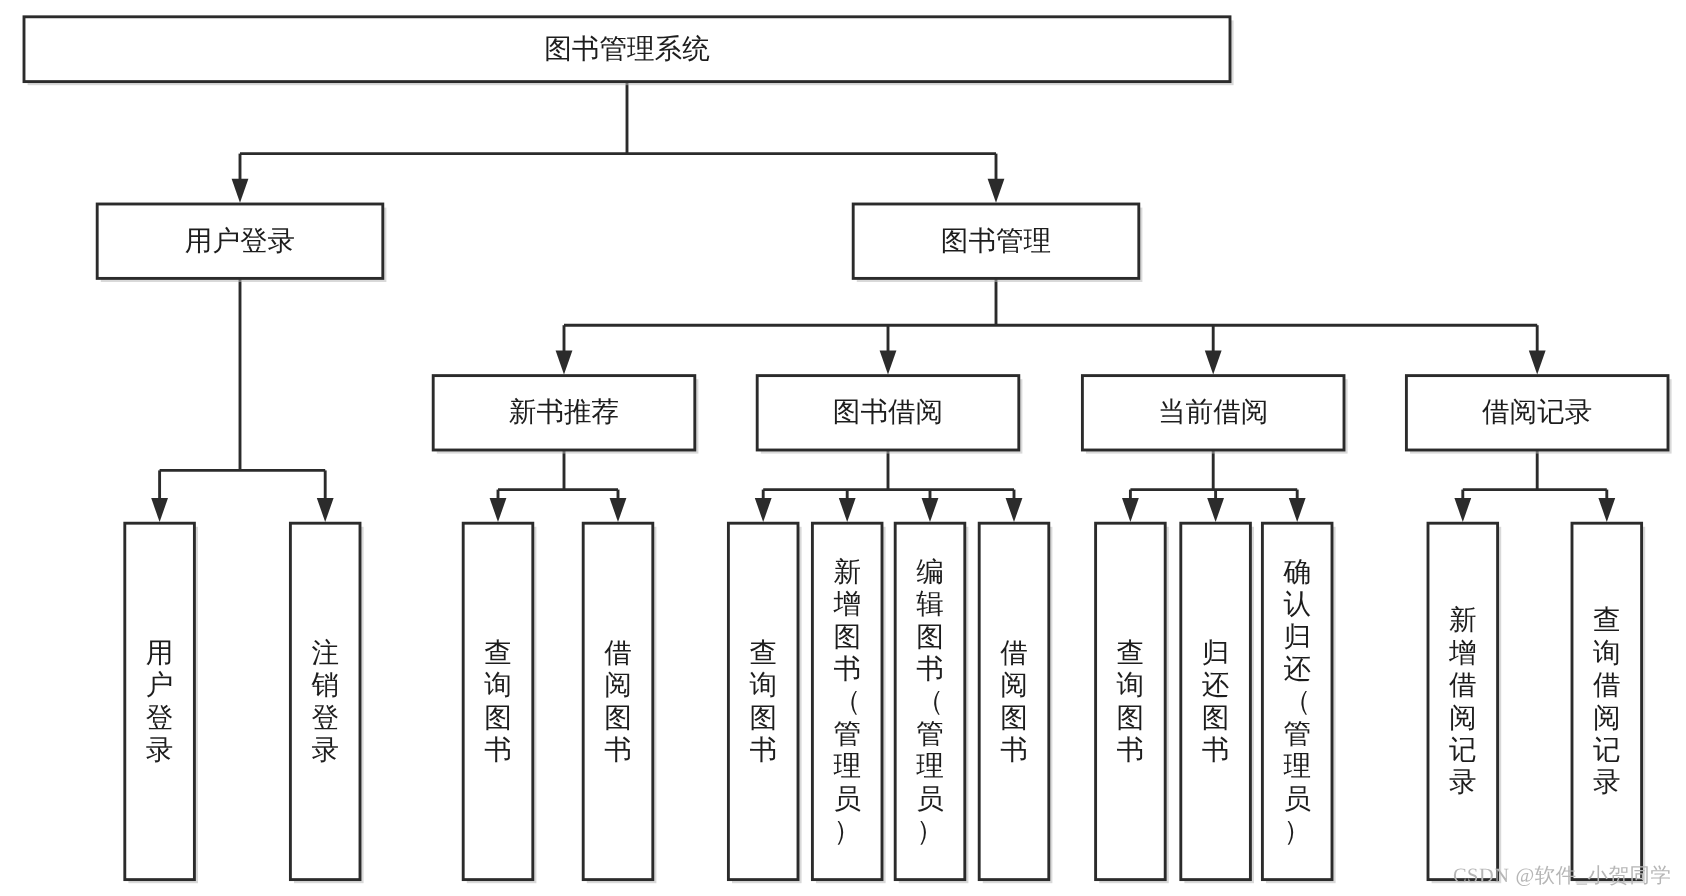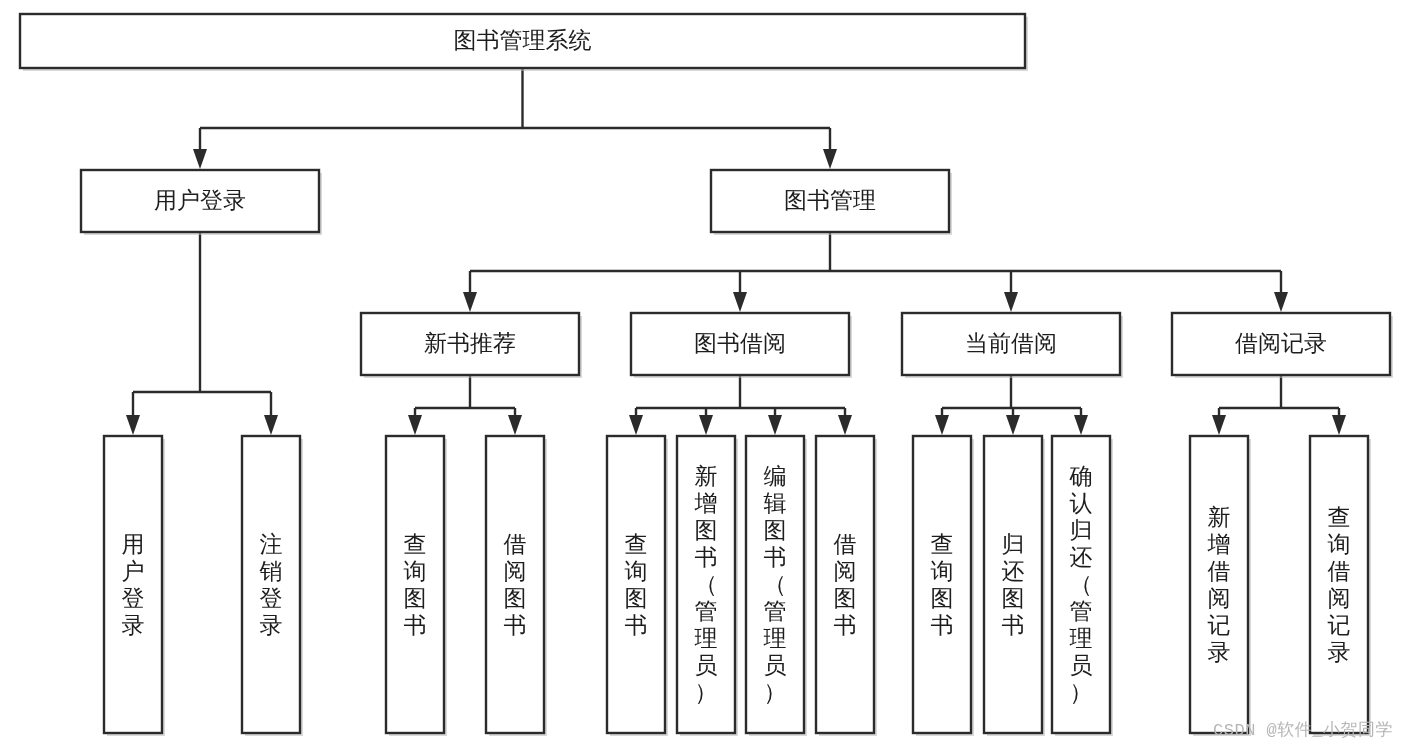--- a/index.html
+++ b/index.html
@@ -55,21 +55,21 @@
   .node-label-v {
     font-family: "Liberation Sans", "DejaVu Sans", sans-serif;
     font-size: 23px;
     fill: #1d1d1d;
     text-anchor: middle;
   }
   .watermark {
     position: absolute;
     right: 12px;
     bottom: 6px;
-    font-family: Liberation Mono, monospace;
+    font-family: Liberation Serif, serif;
     font-size: 17px;
     color: #b6b6b6;
     letter-spacing: 0.5px;
     white-space: nowrap;
     pointer-events: none;
   }
 </style>
 </head>
 <body>
 

